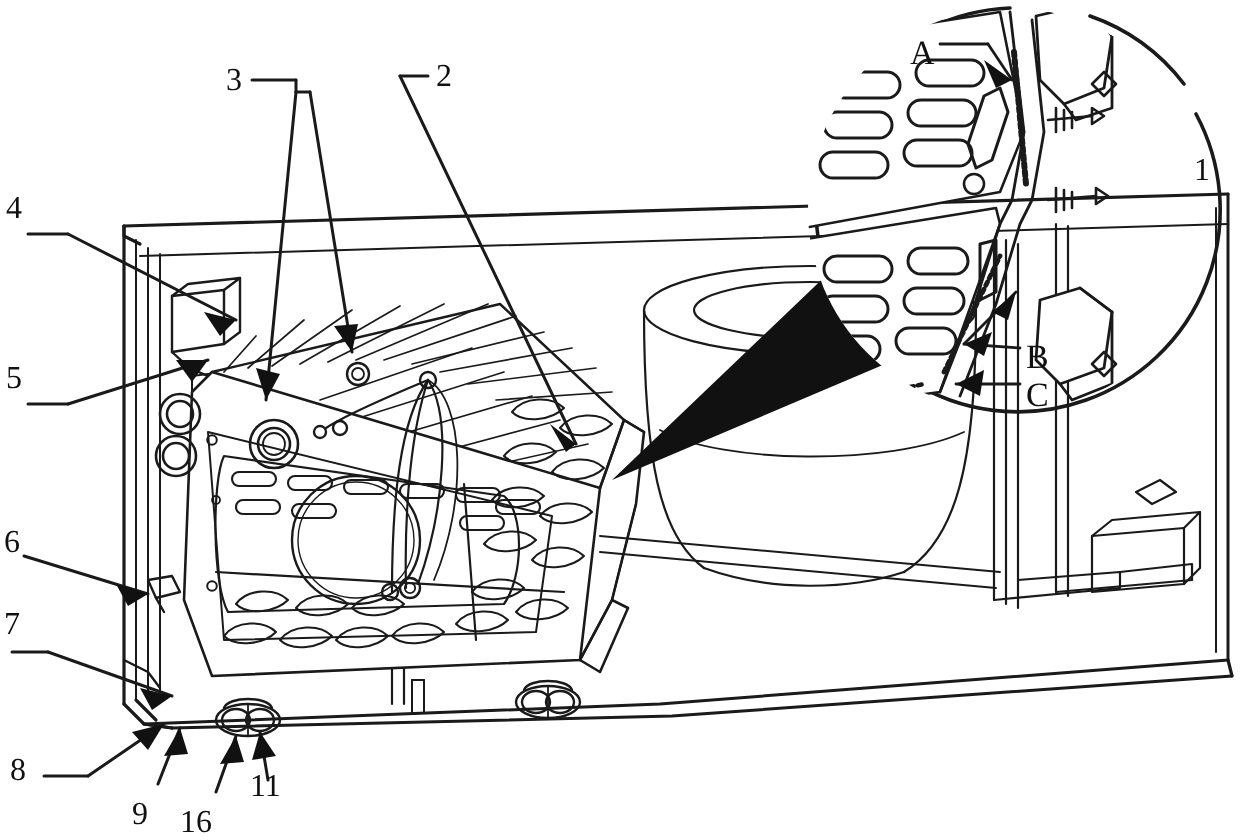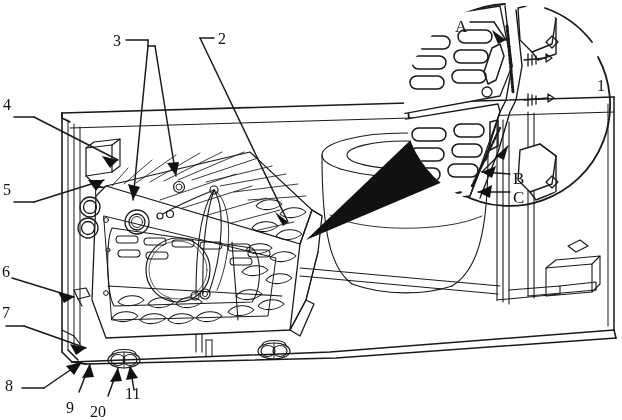--- a/index.html
+++ b/index.html
@@ -405,20 +405,20 @@
 
   <div class="callout" style="left:597px; top:78px;">1</div>
   <div class="callout" style="left:218px; top:31px;">2</div>
   <div class="callout" style="left:113px; top:33px;">3</div>
   <div class="callout" style="left:3px;   top:97px;">4</div>
   <div class="callout" style="left:3px;   top:182px;">5</div>
   <div class="callout" style="left:2px;   top:264px;">6</div>
   <div class="callout" style="left:2px;   top:305px;">7</div>
   <div class="callout" style="left:5px;   top:378px;">8</div>
   <div class="callout" style="left:66px;  top:400px;">9</div>
-  <div class="callout" style="left:90px;  top:404px;">20</div>
+  <div class="callout" style="left:90px;  top:404px;">16</div>
   <div class="callout" style="left:125px; top:386px;">11</div>
 
   <div class="callout detail-letter" style="left:455px; top:18px;">A</div>
   <div class="callout detail-letter" style="left:513px; top:170px;">B</div>
   <div class="callout detail-letter" style="left:513px; top:189px;">C</div>
 
 </div>
 
 </body></html>

